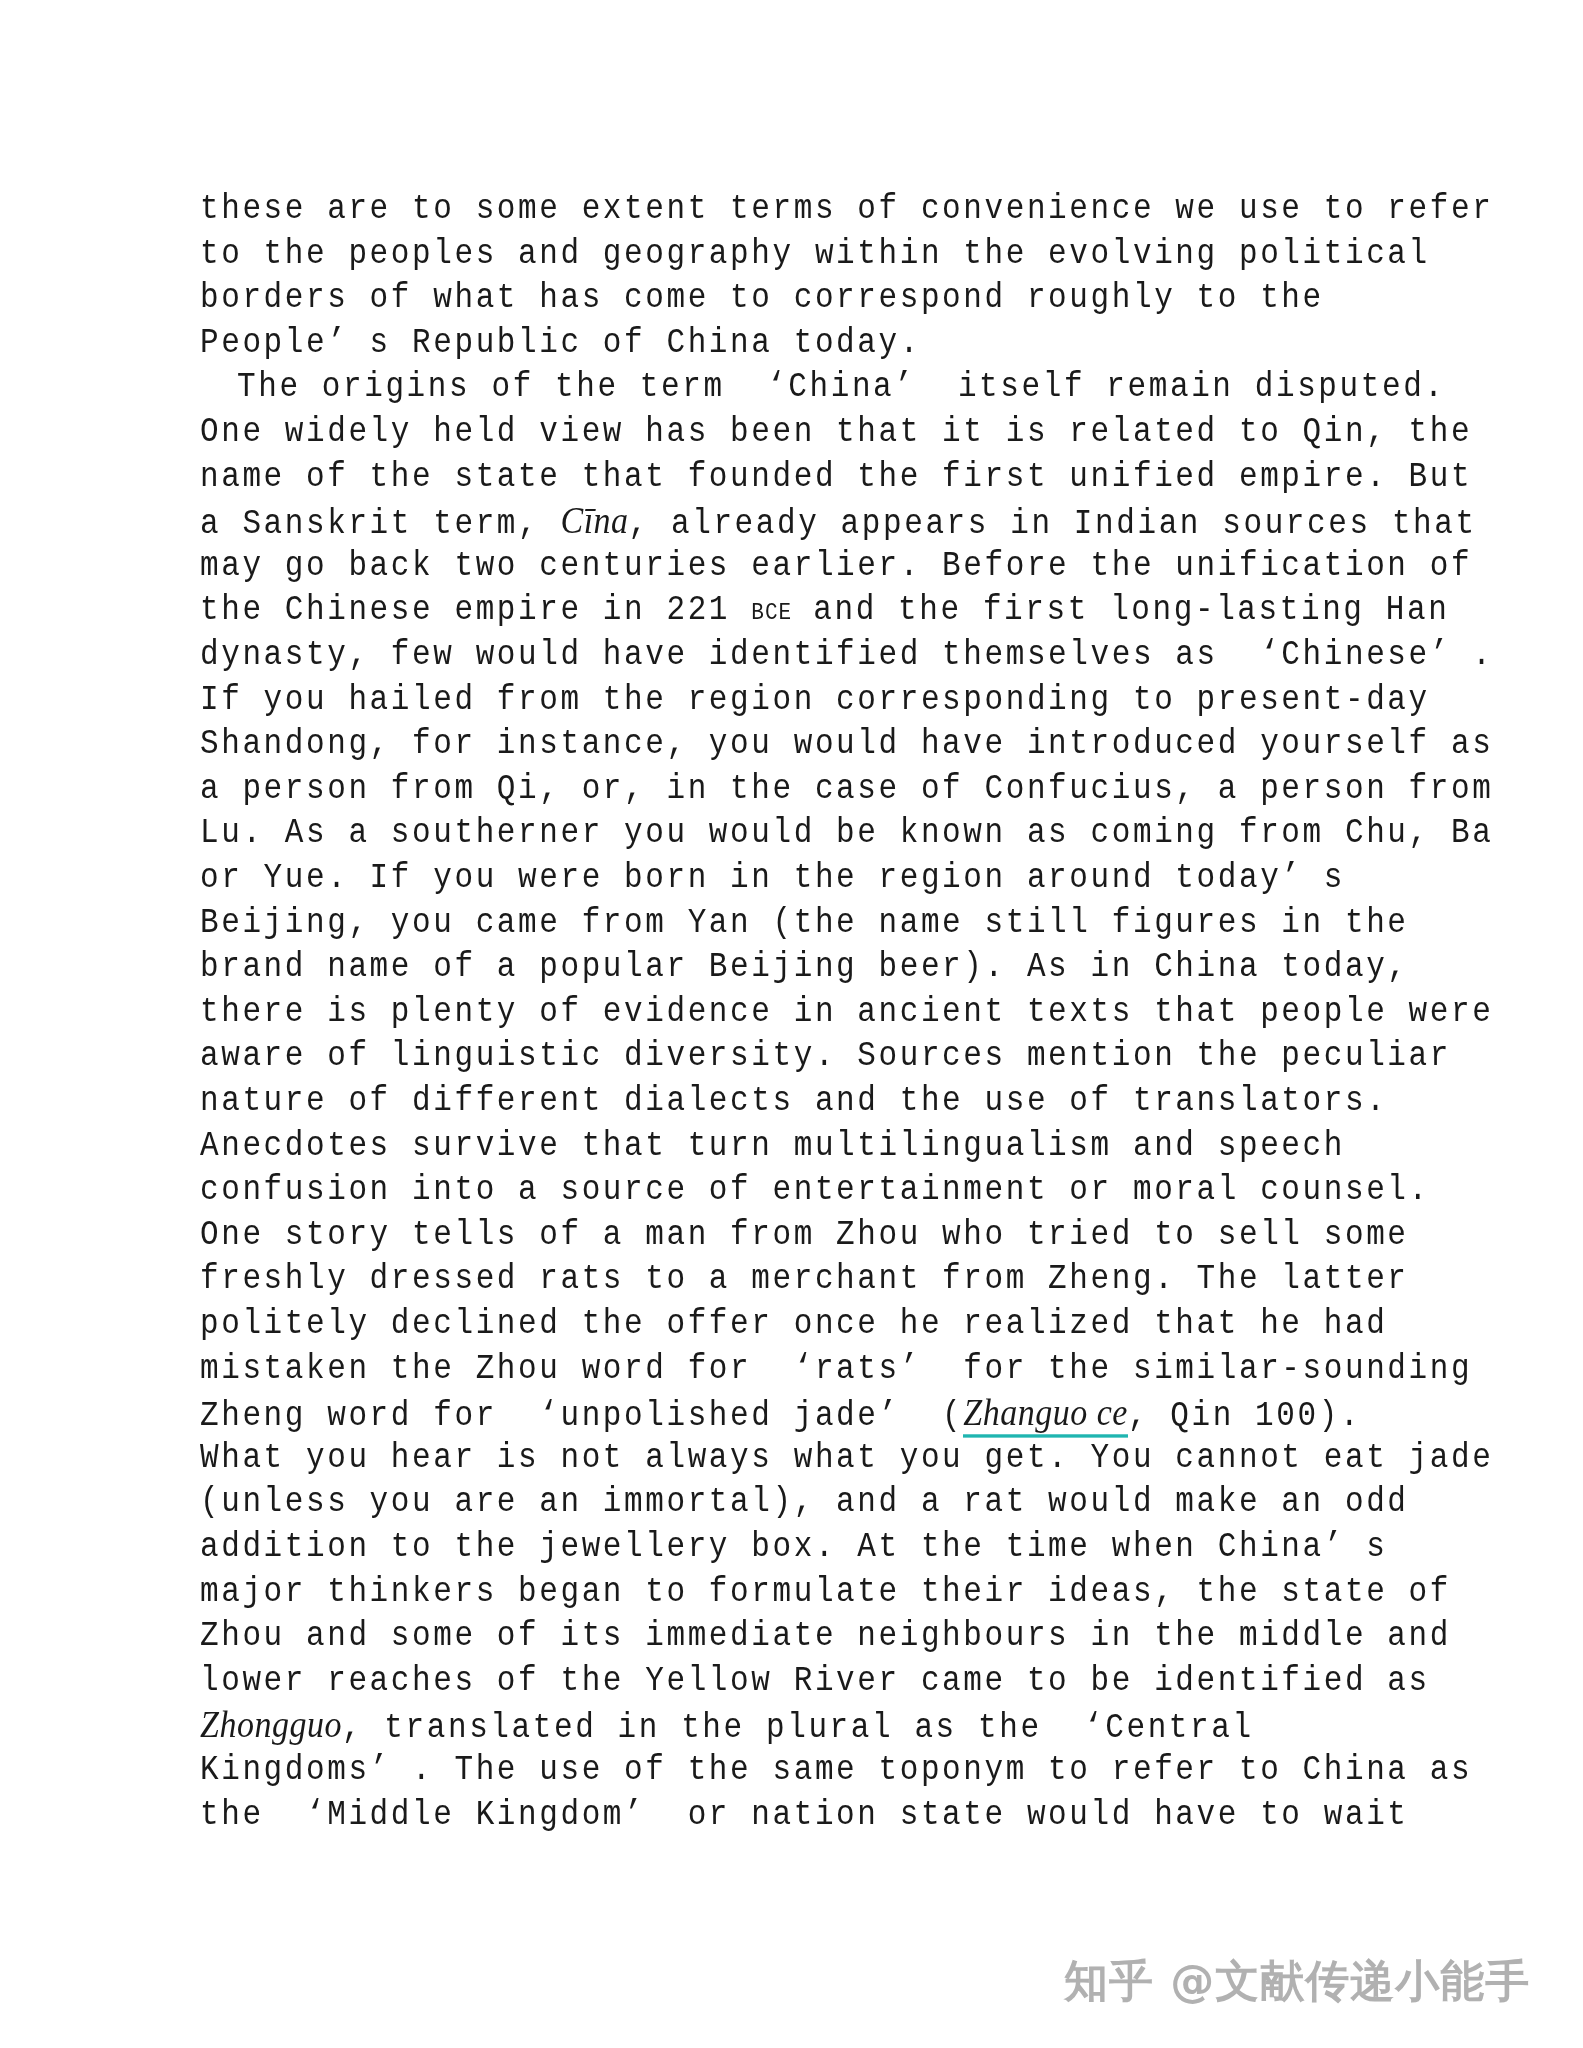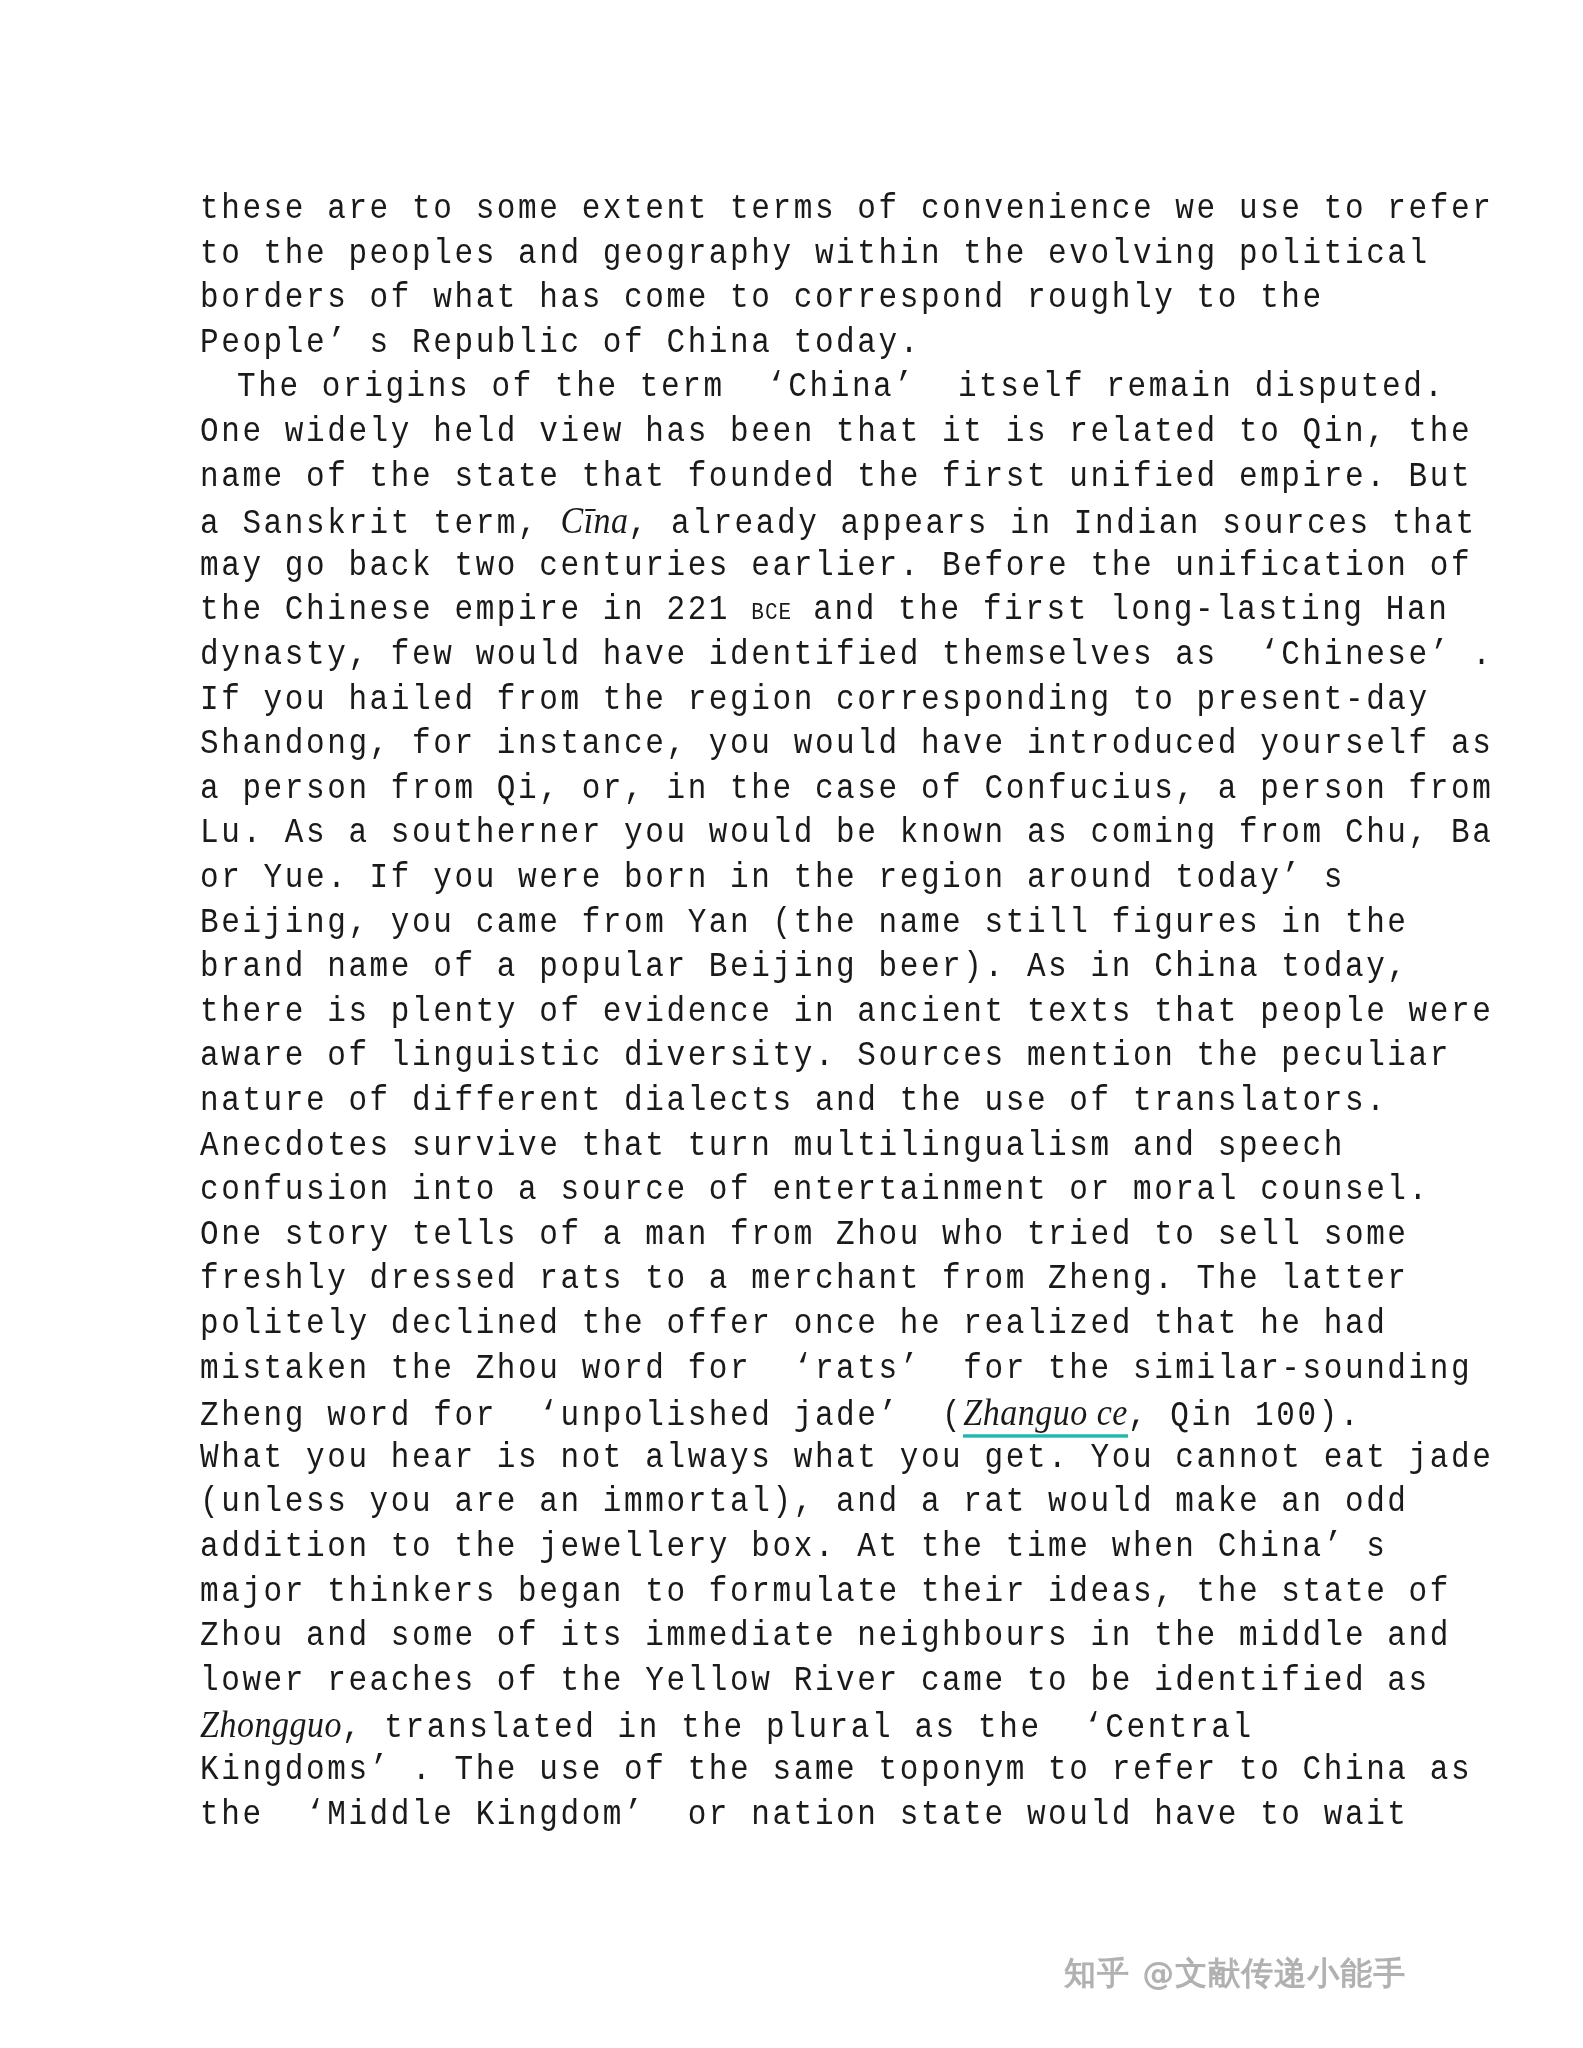--- a/index.html
+++ b/index.html
@@ -21,21 +21,21 @@
   }
   .line span { white-space: pre; }
   .it { font-family: "Liberation Serif", "DejaVu Serif", serif; font-style: italic; letter-spacing: 0.5px; font-size: 34px; }
   .sc { font-size: 21px; letter-spacing: 1px; }
   .link { border-bottom: 3px solid #1fb5b0; padding-bottom: 1px; }
   .watermark {
     position: absolute;
     left: 1064px;
     top: 1952px;
     font-family: "DejaVu Sans", sans-serif;
-    font-size: 32px;
+    font-size: 44px;
     font-weight: bold;
     color: #a9a9a9;
     letter-spacing: 1px;
     white-space: nowrap;
     opacity: 0.9;
   }
 </style>
 </head>
 <body>
 

